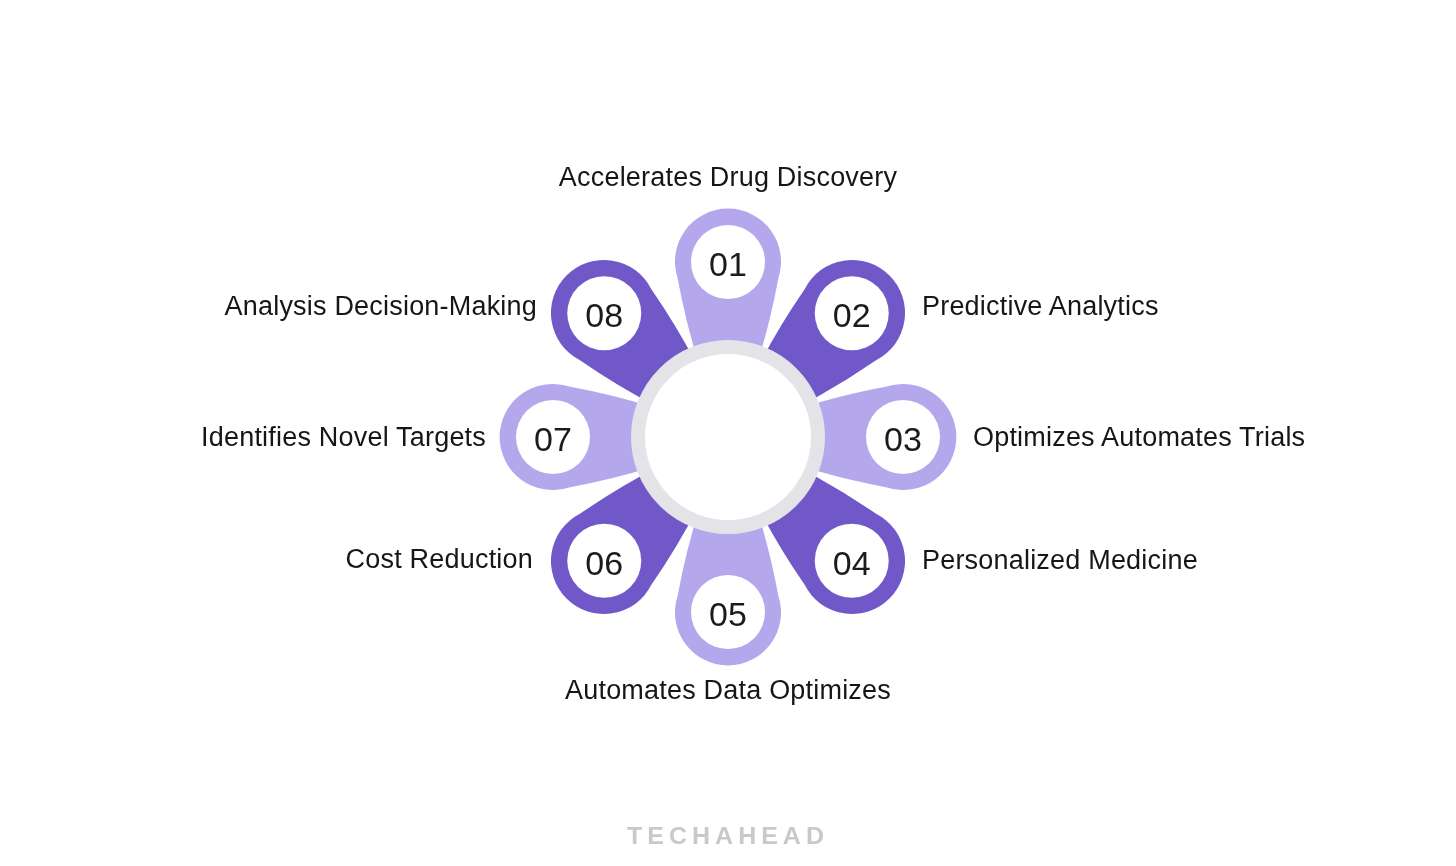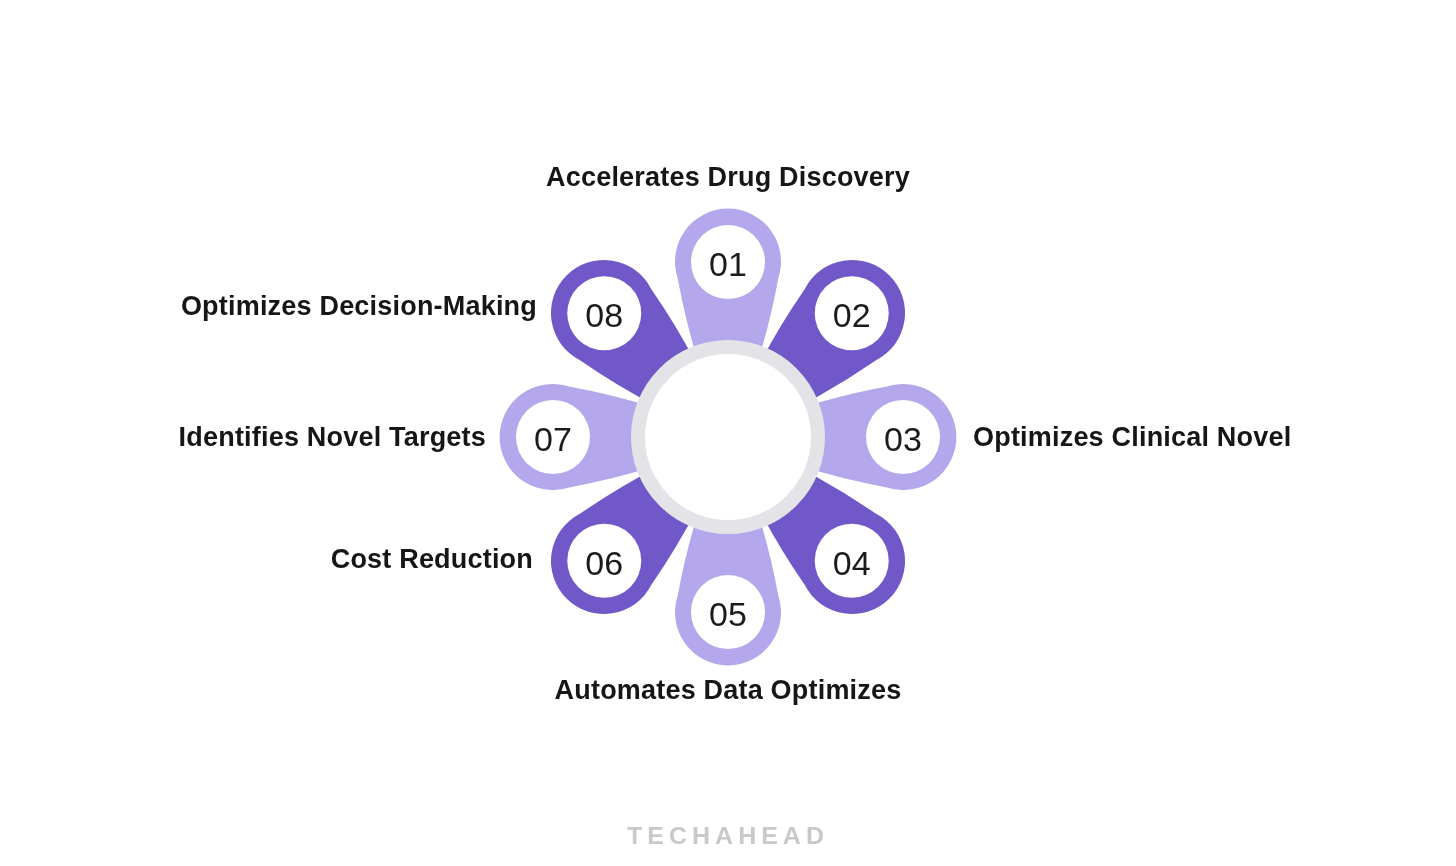--- a/index.html
+++ b/index.html
@@ -9,21 +9,21 @@
     height: 866px;
     background: var(--bg, #ffffff);
     overflow: hidden;
     font-family: "Liberation Sans", sans-serif;
   }
   svg.flower { position: absolute; left: 0; top: 0; }
   .labels { position: absolute; left: 0; top: 0; width: 100%; height: 100%; }
   .petal-label {
     position: absolute;
     font-size: 27px;
-    font-weight: 700;
+    font-weight: 400;
     letter-spacing: 0.2px;
     color: var(--label-color, #161616);
     white-space: nowrap;
   }
   #badges text {
     font-family: "Liberation Sans", sans-serif;
     font-size: 34px;
     font-weight: 400;
     fill: var(--number-color, #1b1b1b);
   }
@@ -71,21 +71,23 @@
         <text x="604.2563132923542" y="562.7436867076458" text-anchor="middle" dominant-baseline="central">06</text>
         <circle cx="553" cy="437" r="37" fill="#ffffff"></circle>
         <text x="553" y="439" text-anchor="middle" dominant-baseline="central">07</text>
         <circle cx="604.2563132923542" cy="313.2563132923542" r="37" fill="#ffffff"></circle>
         <text x="604.2563132923542" y="315.2563132923542" text-anchor="middle" dominant-baseline="central">08</text>
       </g>
   </svg>
 
   <div class="labels" id="labels">
       <div class="petal-label" style="top: 177px; left: 728px; transform: translate(-50%, -50%);">Accelerates Drug Discovery</div>
-      <div class="petal-label" style="top: 437px; left: 973px; transform: translateY(-50%);">Optimizes Clinical Novel</div>
+      <div class="petal-label" style="top: 306px; left: 922px; transform: translateY(-50%);">Predictive Analytics</div>
+      <div class="petal-label" style="top: 437px; left: 973px; transform: translateY(-50%);">Optimizes Automates Trials</div>
+      <div class="petal-label" style="top: 560px; left: 922px; transform: translateY(-50%);">Personalized Medicine</div>
       <div class="petal-label" style="top: 690px; left: 728px; transform: translate(-50%, -50%);">Automates Data Optimizes</div>
       <div class="petal-label" style="top: 559px; right: 923px; transform: translateY(-50%); text-align: center;">Cost Reduction</div>
       <div class="petal-label" style="top: 437px; right: 970px; transform: translateY(-50%); margin-left: 20px;">Identifies Novel Targets</div>
-      <div class="petal-label" style="top: 306px; right: 919px; transform: translateY(-50%);">Optimizes Decision-Making</div>
+      <div class="petal-label" style="top: 306px; right: 919px; transform: translateY(-50%);">Analysis Decision-Making</div>
     </div>
 
   <div class="brand">TECHAHEAD</div>
 </div>
 
 </body></html>

